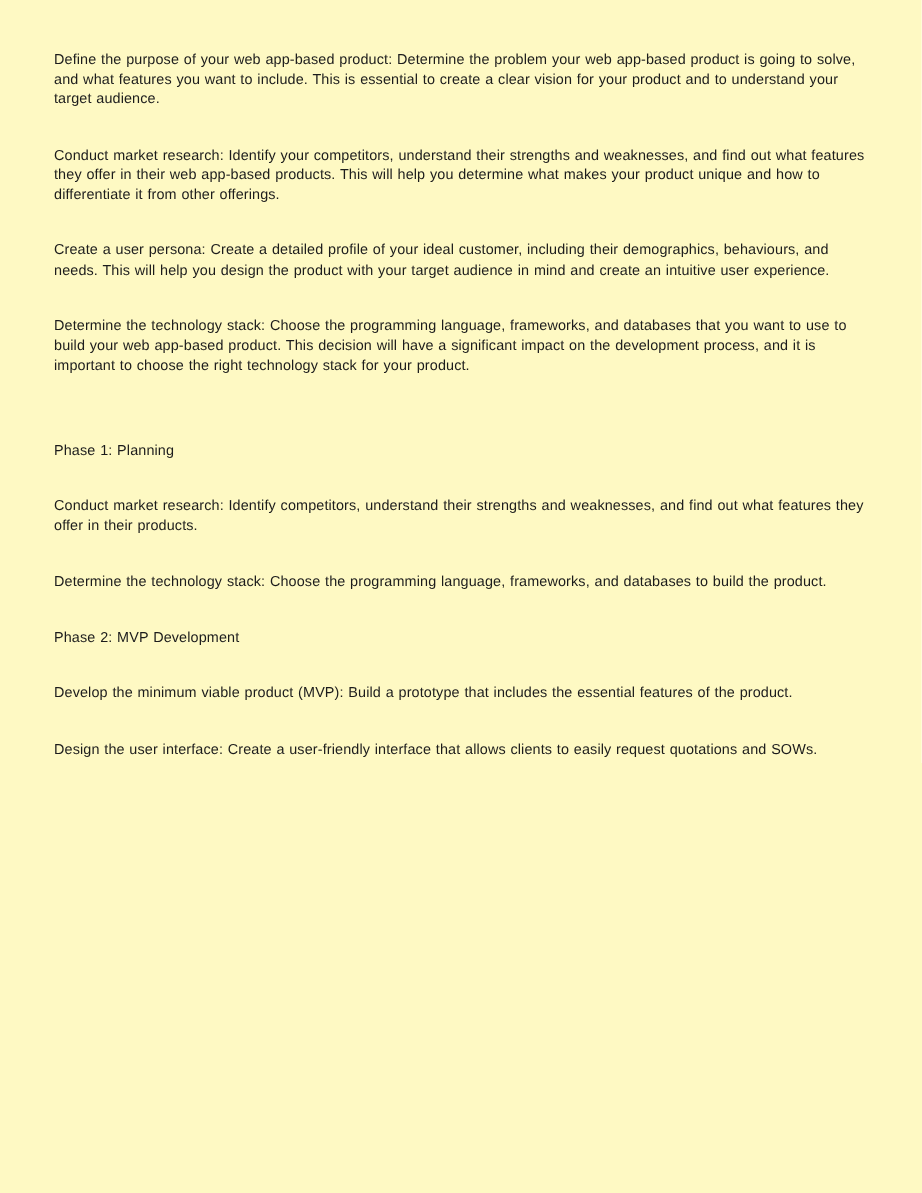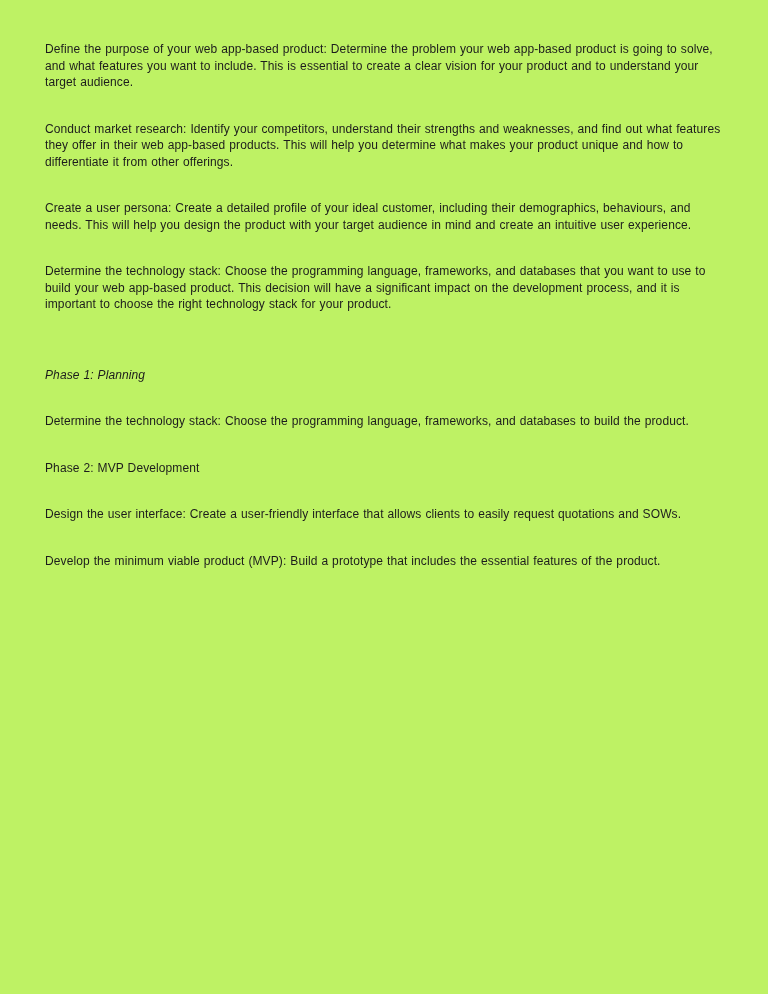--- a/index.html
+++ b/index.html
@@ -11,41 +11,41 @@
     width: 768px;
     height: 994px;
     overflow: hidden;
     font-family: "Liberation Sans", "DejaVu Sans", sans-serif;
   }
   .page {
     box-sizing: border-box;
     width: 768px;
     height: 994px;
     padding: 41px 45px 20px 45px;
-    background: #bef264;
+    background: #fef9c3;
   }
   .para {
     font-size: 12px;
     line-height: 16.5px;
     color: #1c1c1c;
     margin: 0 0 30px 0;
     letter-spacing: 0.1px;
     word-spacing: 0.5px;
   }
   .para.gap-large {
     margin-top: 54px;
-    font-style: italic;
   }
 </style>
 </head>
 <body>
 
 <div class="page">
     <div class="para">Define the purpose of your web app-based product: Determine the problem your web app-based product is going to solve, and what features you want to include. This is essential to create a clear vision for your product and to understand your target audience.</div>
     <div class="para">Conduct market research: Identify your competitors, understand their strengths and weaknesses, and find out what features they offer in their web app-based products. This will help you determine what makes your product unique and how to differentiate it from other offerings.</div>
     <div class="para">Create a user persona: Create a detailed profile of your ideal customer, including their demographics, behaviours, and needs. This will help you design the product with your target audience in mind and create an intuitive user experience.</div>
     <div class="para">Determine the technology stack: Choose the programming language, frameworks, and databases that you want to use to build your web app-based product. This decision will have a significant impact on the development process, and it is important to choose the right technology stack for your product.</div>
     <div class="para gap-large">Phase 1: Planning</div>
+    <div class="para">Conduct market research: Identify competitors, understand their strengths and weaknesses, and find out what features they offer in their products.</div>
     <div class="para">Determine the technology stack: Choose the programming language, frameworks, and databases to build the product.</div>
     <div class="para">Phase 2: MVP Development</div>
+    <div class="para">Develop the minimum viable product (MVP): Build a prototype that includes the essential features of the product.</div>
     <div class="para">Design the user interface: Create a user-friendly interface that allows clients to easily request quotations and SOWs.</div>
-    <div class="para">Develop the minimum viable product (MVP): Build a prototype that includes the essential features of the product.</div>
   </div>
 
 </body></html>

